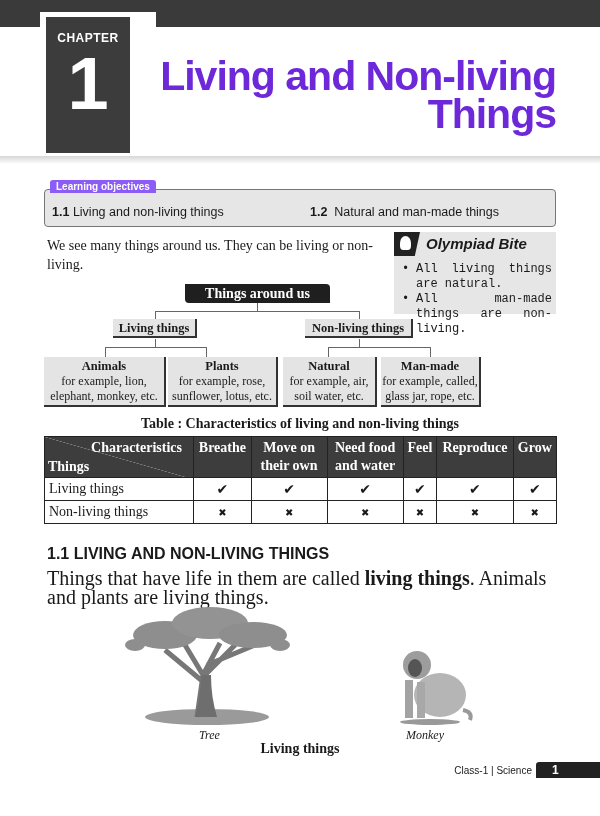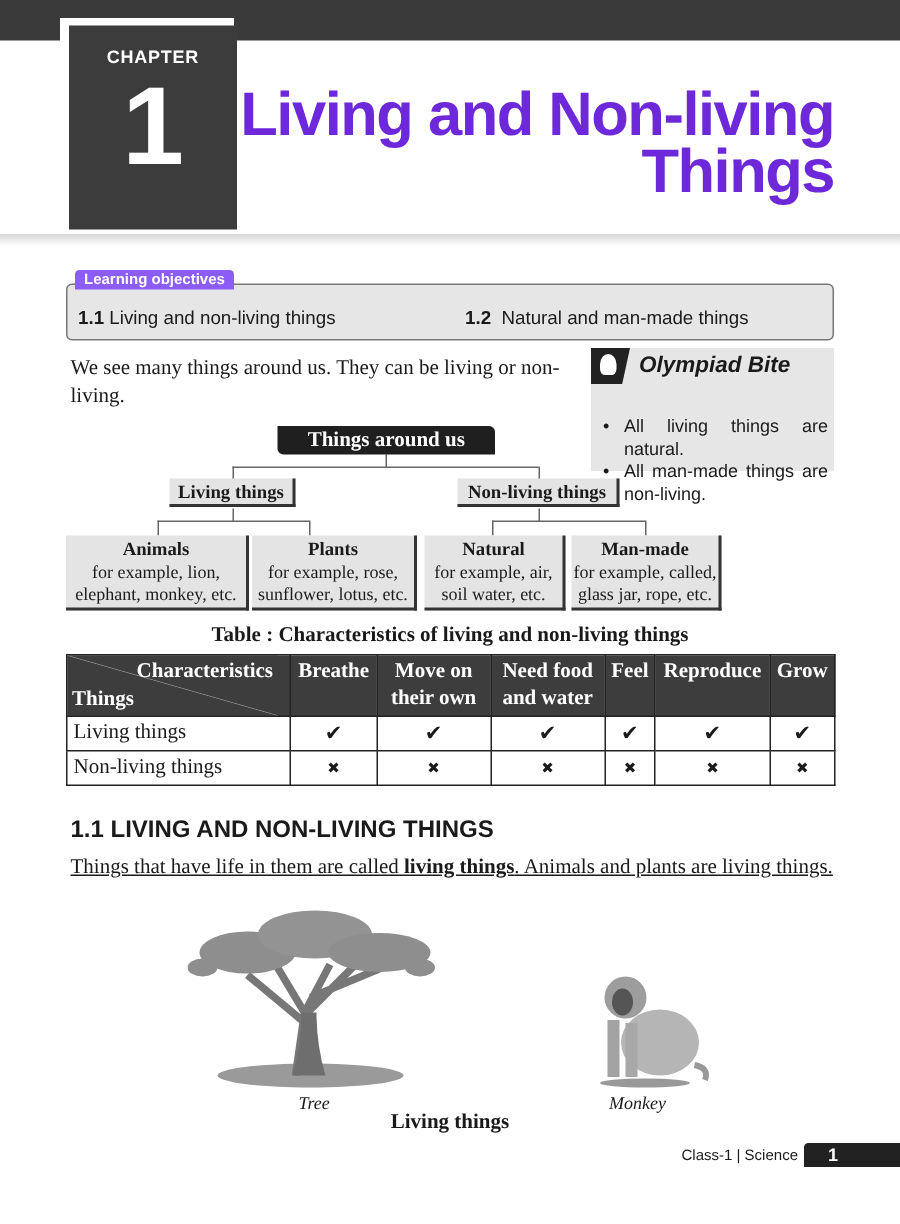--- a/index.html
+++ b/index.html
@@ -1,59 +1,59 @@
 <!DOCTYPE html>
 <html><head>
   <meta charset="utf-8">
   <style>
     * { box-sizing: border-box; margin: 0; padding: 0; }
     html, body { width: 600px; height: 816px; background: #fff; overflow: hidden; }
     body { position: relative; font-family: "Liberation Serif", serif; color: #1a1a1a; }
 
     .top-band { position: absolute; left: 0; top: 0; width: 600px; height: 27px; background: #3a3a3a; }
     .chapter-box { position: absolute; left: 40px; top: 12px; width: 116px; height: 144px; background: #fff; }
-    .chapter-inner { position: absolute; left: 46px; top: 17px; width: 112px; height: 136px; background: #3c3c3c; text-align: center; color: #fff; }
+    .chapter-inner { position: absolute; left: 46px; top: 17px; width: 84px; height: 136px; background: #3c3c3c; text-align: center; color: #fff; }
     .chapter-label { font-family: "Liberation Sans", sans-serif; font-weight: bold; font-size: 12px; letter-spacing: 0.5px; margin-top: 14px; display: block; }
     .chapter-num { font-family: "Liberation Sans", sans-serif; font-weight: bold; font-size: 74px; line-height: 74px; display: block; margin-top: 2px; }
     .title { position: absolute; right: 44px; top: 57px; text-align: right; font-family: "Liberation Sans", sans-serif; font-weight: bold; font-size: 41px; line-height: 38px; color: #6d28d9; letter-spacing: -1px; }
     .header-shadow { position: absolute; left: 0; top: 156px; width: 600px; height: 8px; background: linear-gradient(#d6d6d6, #fff); }
 
     .lo-box { position: absolute; left: 44px; top: 189px; width: 512px; height: 38px; border: 1px solid #777; border-radius: 4px; background: #e6e6e6; }
     .lo-tag { position: absolute; left: 50px; top: 180px; background: #8b5cf6; color: #fff; font-family: "Liberation Sans", sans-serif; font-weight: bold; font-size: 10px; padding: 1px 6px; border-radius: 3px 3px 0 0; }
     .lo-item { position: absolute; top: 205px; font-family: "Liberation Sans", sans-serif; font-size: 12.5px; }
     .lo-item b { font-weight: bold; }
 
     .intro { position: absolute; left: 47px; top: 236px; width: 330px; font-size: 14px; line-height: 19px; }
 
     .olympiad { position: absolute; left: 394px; top: 232px; width: 162px; height: 82px; background: #e6e6e6; }
     .oly-icon { position: absolute; left: 0; top: 0; width: 26px; height: 24px; background: #222; clip-path: polygon(0 0,100% 0,80% 100%,0 100%); }
     .oly-bulb { position: absolute; left: 6px; top: 4px; width: 11px; height: 14px; background: #fff; border-radius: 50% 50% 30% 30%; }
     .oly-title { position: absolute; left: 32px; top: 3px; font-family: "Liberation Sans", sans-serif; font-weight: bold; font-style: italic; font-size: 15px; }
-    .oly-list { position: absolute; left: 8px; top: 45px; width: 150px; font-family: Liberation Sans, sans-serif; font-size: 12px; line-height: 15px; list-style: none; }
+    .oly-list { position: absolute; left: 8px; top: 30px; width: 150px; font-family: Liberation Mono, monospace; font-size: 12px; line-height: 15px; list-style: none; }
     .oly-list li { position: relative; padding-left: 14px; text-align: justify; }
     .oly-list li::before { content: "•"; position: absolute; left: 0; }
 
     .node { position: absolute; font-weight: bold; font-size: 12.5px; text-align: center; }
     .root { left: 185px; top: 284px; width: 145px; height: 19px; background: #1f1f1f; color: #fff; font-size: 14px; line-height: 19px; border-radius: 0 4px 0 4px; }
     .mid { height: 19px; line-height: 19px; background: #e4e4e4; border-right: 2px solid #333; border-bottom: 2px solid #333; }
     .leaf { top: 357px; height: 50px; background: #e4e4e4; border-right: 2px solid #333; border-bottom: 2px solid #333; font-weight: normal; font-size: 12px; line-height: 15px; padding-top: 2px; }
     .leaf .lt { font-weight: bold; display: block; font-size: 12.5px; }
     .line { position: absolute; background: #666; }
 
     .table-cap { position: absolute; left: 0; width: 600px; top: 416px; text-align: center; font-weight: bold; font-size: 14px; }
     table.ch { position: absolute; left: 44px; top: 436px; width: 513px; border-collapse: collapse; font-size: 14px; padding-left: 36px; }
     table.ch th { background: #3d3d3d; color: #fff; font-weight: bold; border: 1px solid #222; padding: 2px 3px; vertical-align: top; line-height: 18px; }
     table.ch td { border: 1px solid #222; padding: 1px 4px; height: 23px; text-align: center; }
     table.ch td.rl { text-align: left; }
     .diag { position: relative; width: 140px; height: 40px; text-align: left; background: linear-gradient(to top right, #3d3d3d calc(50% - 0.5px), #888 50%, #3d3d3d calc(50% + 0.5px)); }
     .diag .c1 { position: absolute; right: 3px; top: 2px; }
     .diag .c2 { position: absolute; left: 3px; bottom: 1px; }
 
     .sec-head { position: absolute; left: 47px; top: 545px; font-family: "Liberation Sans", sans-serif; font-weight: bold; font-size: 16px; }
-    .body-text { position: absolute; left: 47px; top: 569px; width: 510px; font-size: 14px; line-height: 19px; text-decoration: underline; }
+    .body-text { position: absolute; left: 47px; top: 569px; width: 510px; font-size: 20px; line-height: 19px; }
 
     .tree { position: absolute; left: 125px; top: 605px; }
     .monkey { position: absolute; left: 385px; top: 640px; }
     .cap { position: absolute; font-style: italic; font-size: 12px; }
     .fig-title { position: absolute; left: 0; width: 600px; top: 741px; text-align: center; font-weight: bold; font-size: 14px; padding-left: 0; }
 
     .footer { position: absolute; right: 0; top: 762px; height: 16px; display: flex; align-items: center; }
     .footer-text { font-family: "Liberation Sans", sans-serif; font-size: 10px; margin-right: 4px; }
     .footer-num { background: #222; color: #fff; font-family: "Liberation Sans", sans-serif; font-weight: bold; font-size: 12px; width: 64px; height: 16px; line-height: 16px; padding-left: 16px; border-radius: 3px 0 0 0; }
   </style>

